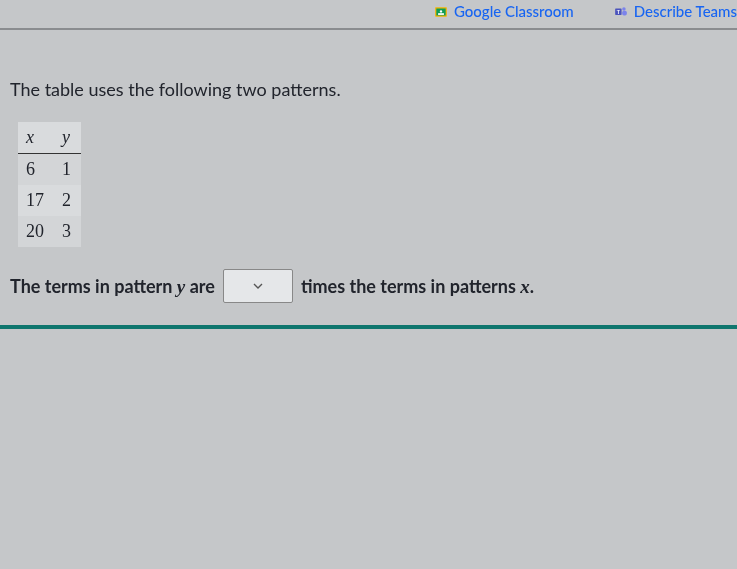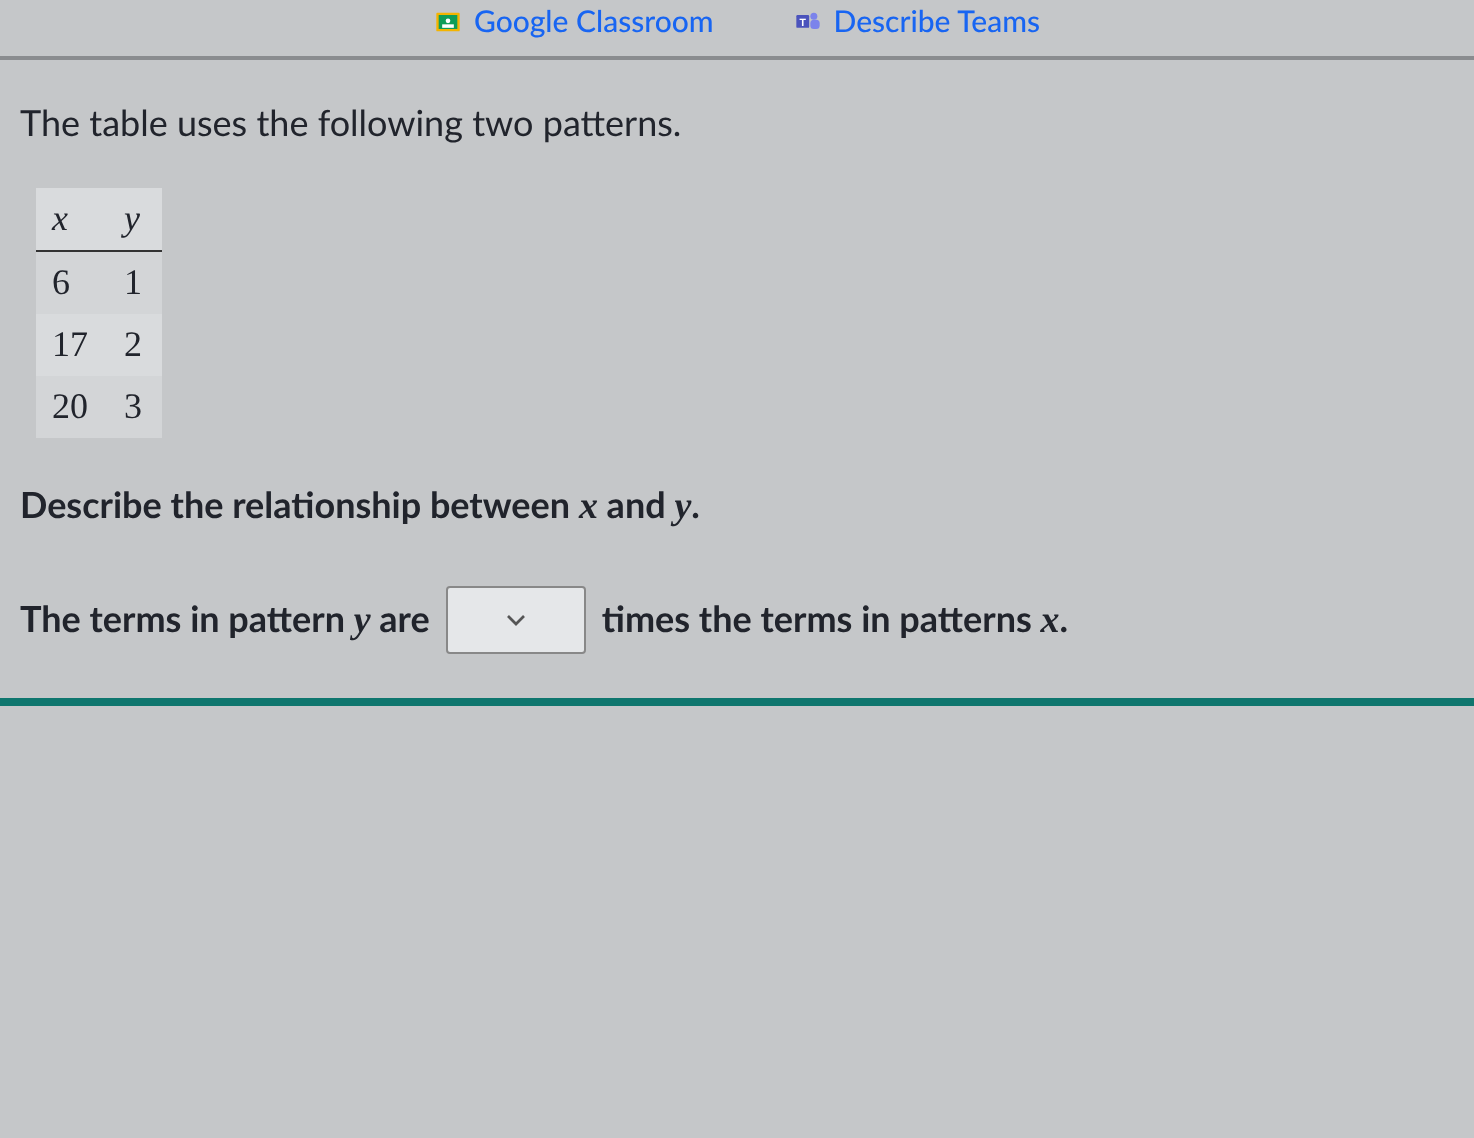--- a/index.html
+++ b/index.html
@@ -6,21 +6,21 @@
     body {
       font-family: -apple-system, BlinkMacSystemFont, "Segoe UI", Lato, sans-serif;
       background: #c5c7c9;
       width: 737px;
       height: 569px;
       color: #21242c;
       overflow: hidden;
     }
     .toolbar {
       display: flex;
-      justify-content: center;
+      justify-content: flex-end;
       gap: 40px;
       padding: 2px 0 8px;
       border-bottom: 2px solid #8a8c8f;
     }
     .toolbar-item {
       display: flex;
       align-items: center;
       gap: 6px;
       color: #1865f2;
       font-size: 15px;
@@ -32,20 +32,21 @@
       height: 14px;
       display: inline-block;
     }
     .content {
       padding: 20px 10px 0 10px;
     }
     .intro {
       font-size: 18px;
       color: #21242c;
       margin-bottom: 22px;
+      margin-top: 28px;
     }
     .pattern-line {
       font-size: 18px;
       color: #21242c;
       margin-bottom: 22px;
     }
     .mathvar {
       font-family: "Times New Roman", serif;
       font-style: italic;
       font-size: 19px;
@@ -154,23 +155,20 @@
       <td>17</td>
       <td>2</td>
     </tr>
     <tr>
       <td>20</td>
       <td>3</td>
     </tr>
   </tbody>
     </table>
 
-  <p class="prompt">
-    <span>Describe the relationship between </span><span class="mathvar">x</span><span> and </span><span class="mathvar">y</span><span>.</span>
-  </p>
 
   <div class="answer-row">
     <span>
       <span>The terms in pattern </span><span class="mathvar">y</span><span> are</span>
     </span>
     <div class="select-box">
       <svg viewBox="0 0 24 24">
           <path d="M6 9 L12 15 L18 9" fill="none" stroke="#555" stroke-width="2"></path>
         </svg>
     </div>

